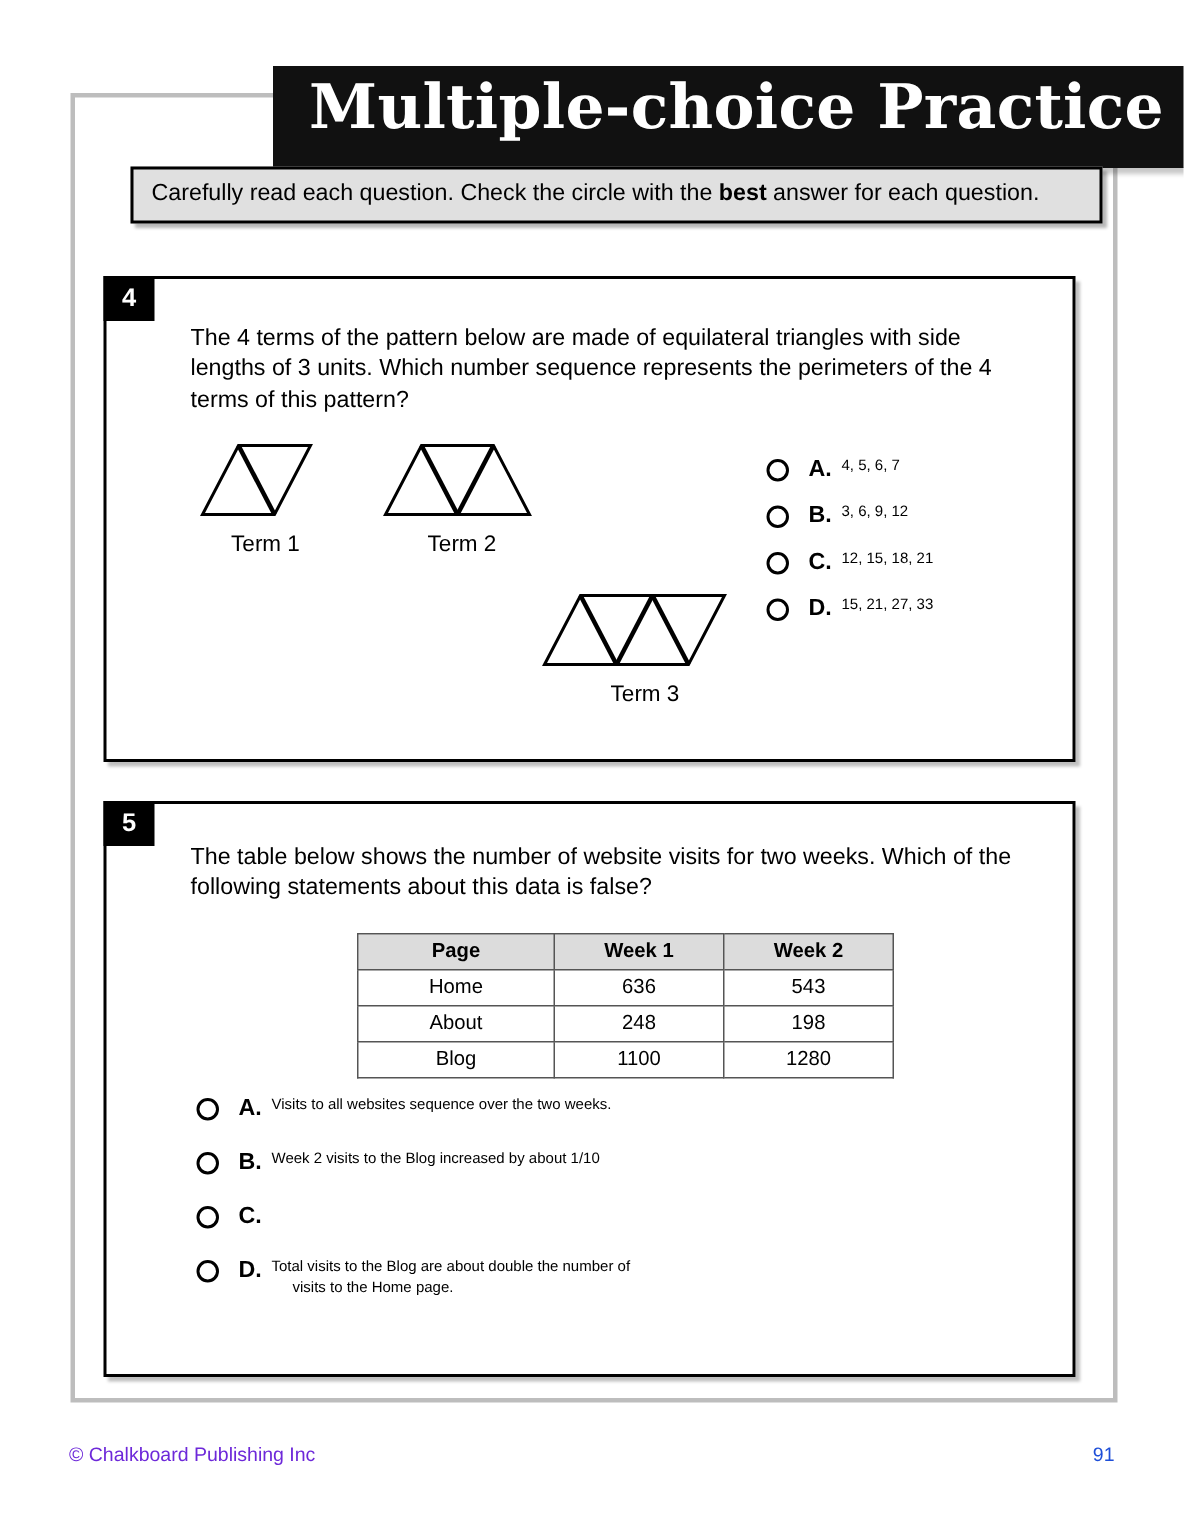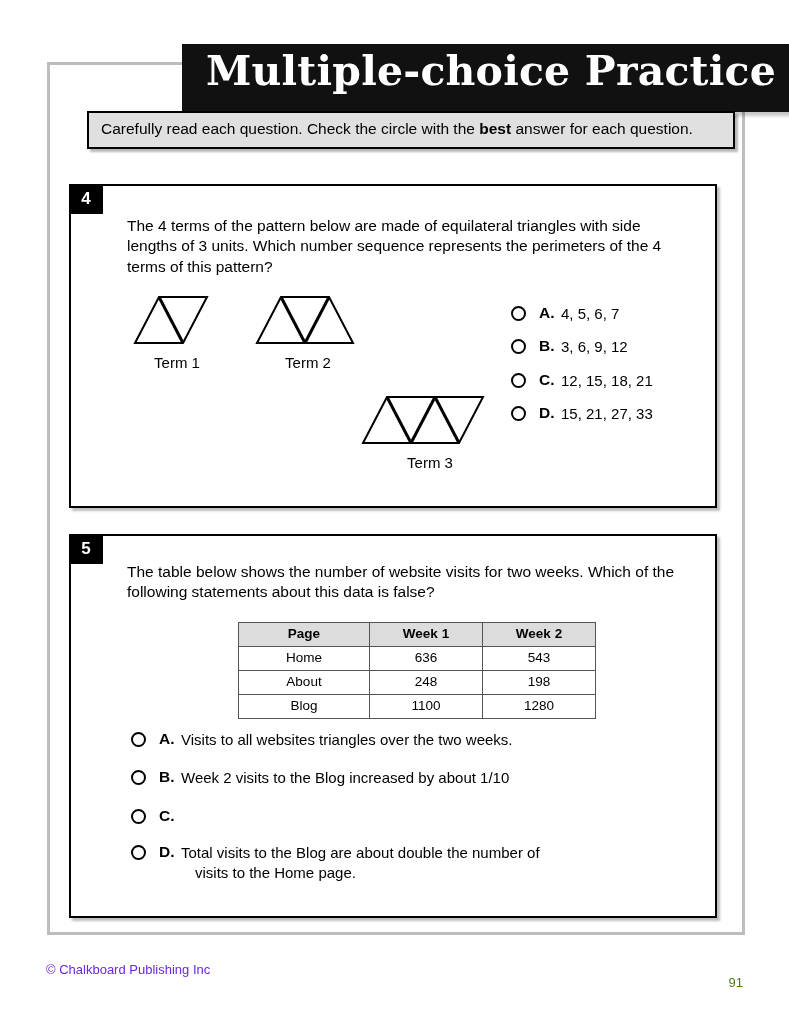--- a/index.html
+++ b/index.html
@@ -142,21 +142,21 @@
     margin-top: 2px;
   }
   .opt-letter {
     flex: 0 0 auto;
     font-size: 15.5px;
     font-weight: bold;
     margin-left: 13px;
     width: 22px;
   }
   .opt-text {
-    font-size: 15px;
+    font-size: 10px;
     line-height: 1.35;
   }
   #q5-options .opt-text { max-width: 470px; }
   .indent-line { display: block; padding-left: 14px; }
 
   
   .data-table {
     position: absolute;
     left: 167px;
     top: 86px;
@@ -185,22 +185,21 @@
     left: 46px;
     top: 962px;
     font-size: 13px;
     color: #6d28d9;
   }
   .footer-right {
     position: absolute;
     right: 46px;
     top: 962px;
     font-size: 13px;
-    color: #4d7c0f;
-    margin-top: 13px;
+    color: #1d4ed8;
   }
 </style>
 </head>
 <body>
 
 <div class="page-frame"></div>
 
 <div class="title-banner">Multiple-choice Practice</div>
 
 <div class="instruction-bar"><span>Carefully read each question. Check the circle with the </span><b>best</b><span> answer for each question.</span></div>
@@ -311,21 +310,21 @@
         <td class="c-val">1100</td>
         <td class="c-val">1280</td>
       </tr>
     </tbody>
   </table>
 
   <div class="options" id="q5-options">
     <div class="option">
       <span class="radio"></span>
       <span class="opt-letter">A.</span>
-      <span class="opt-text"><span>Visits to all websites triangles over the two weeks.</span></span>
+      <span class="opt-text"><span>Visits to all websites sequence over the two weeks.</span></span>
     </div>
     <div class="option">
       <span class="radio"></span>
       <span class="opt-letter">B.</span>
       <span class="opt-text"><span>Week 2 visits to the Blog increased by about 1/10</span></span>
     </div>
     <div class="option">
       <span class="radio"></span>
       <span class="opt-letter">C.</span>
     </div>

